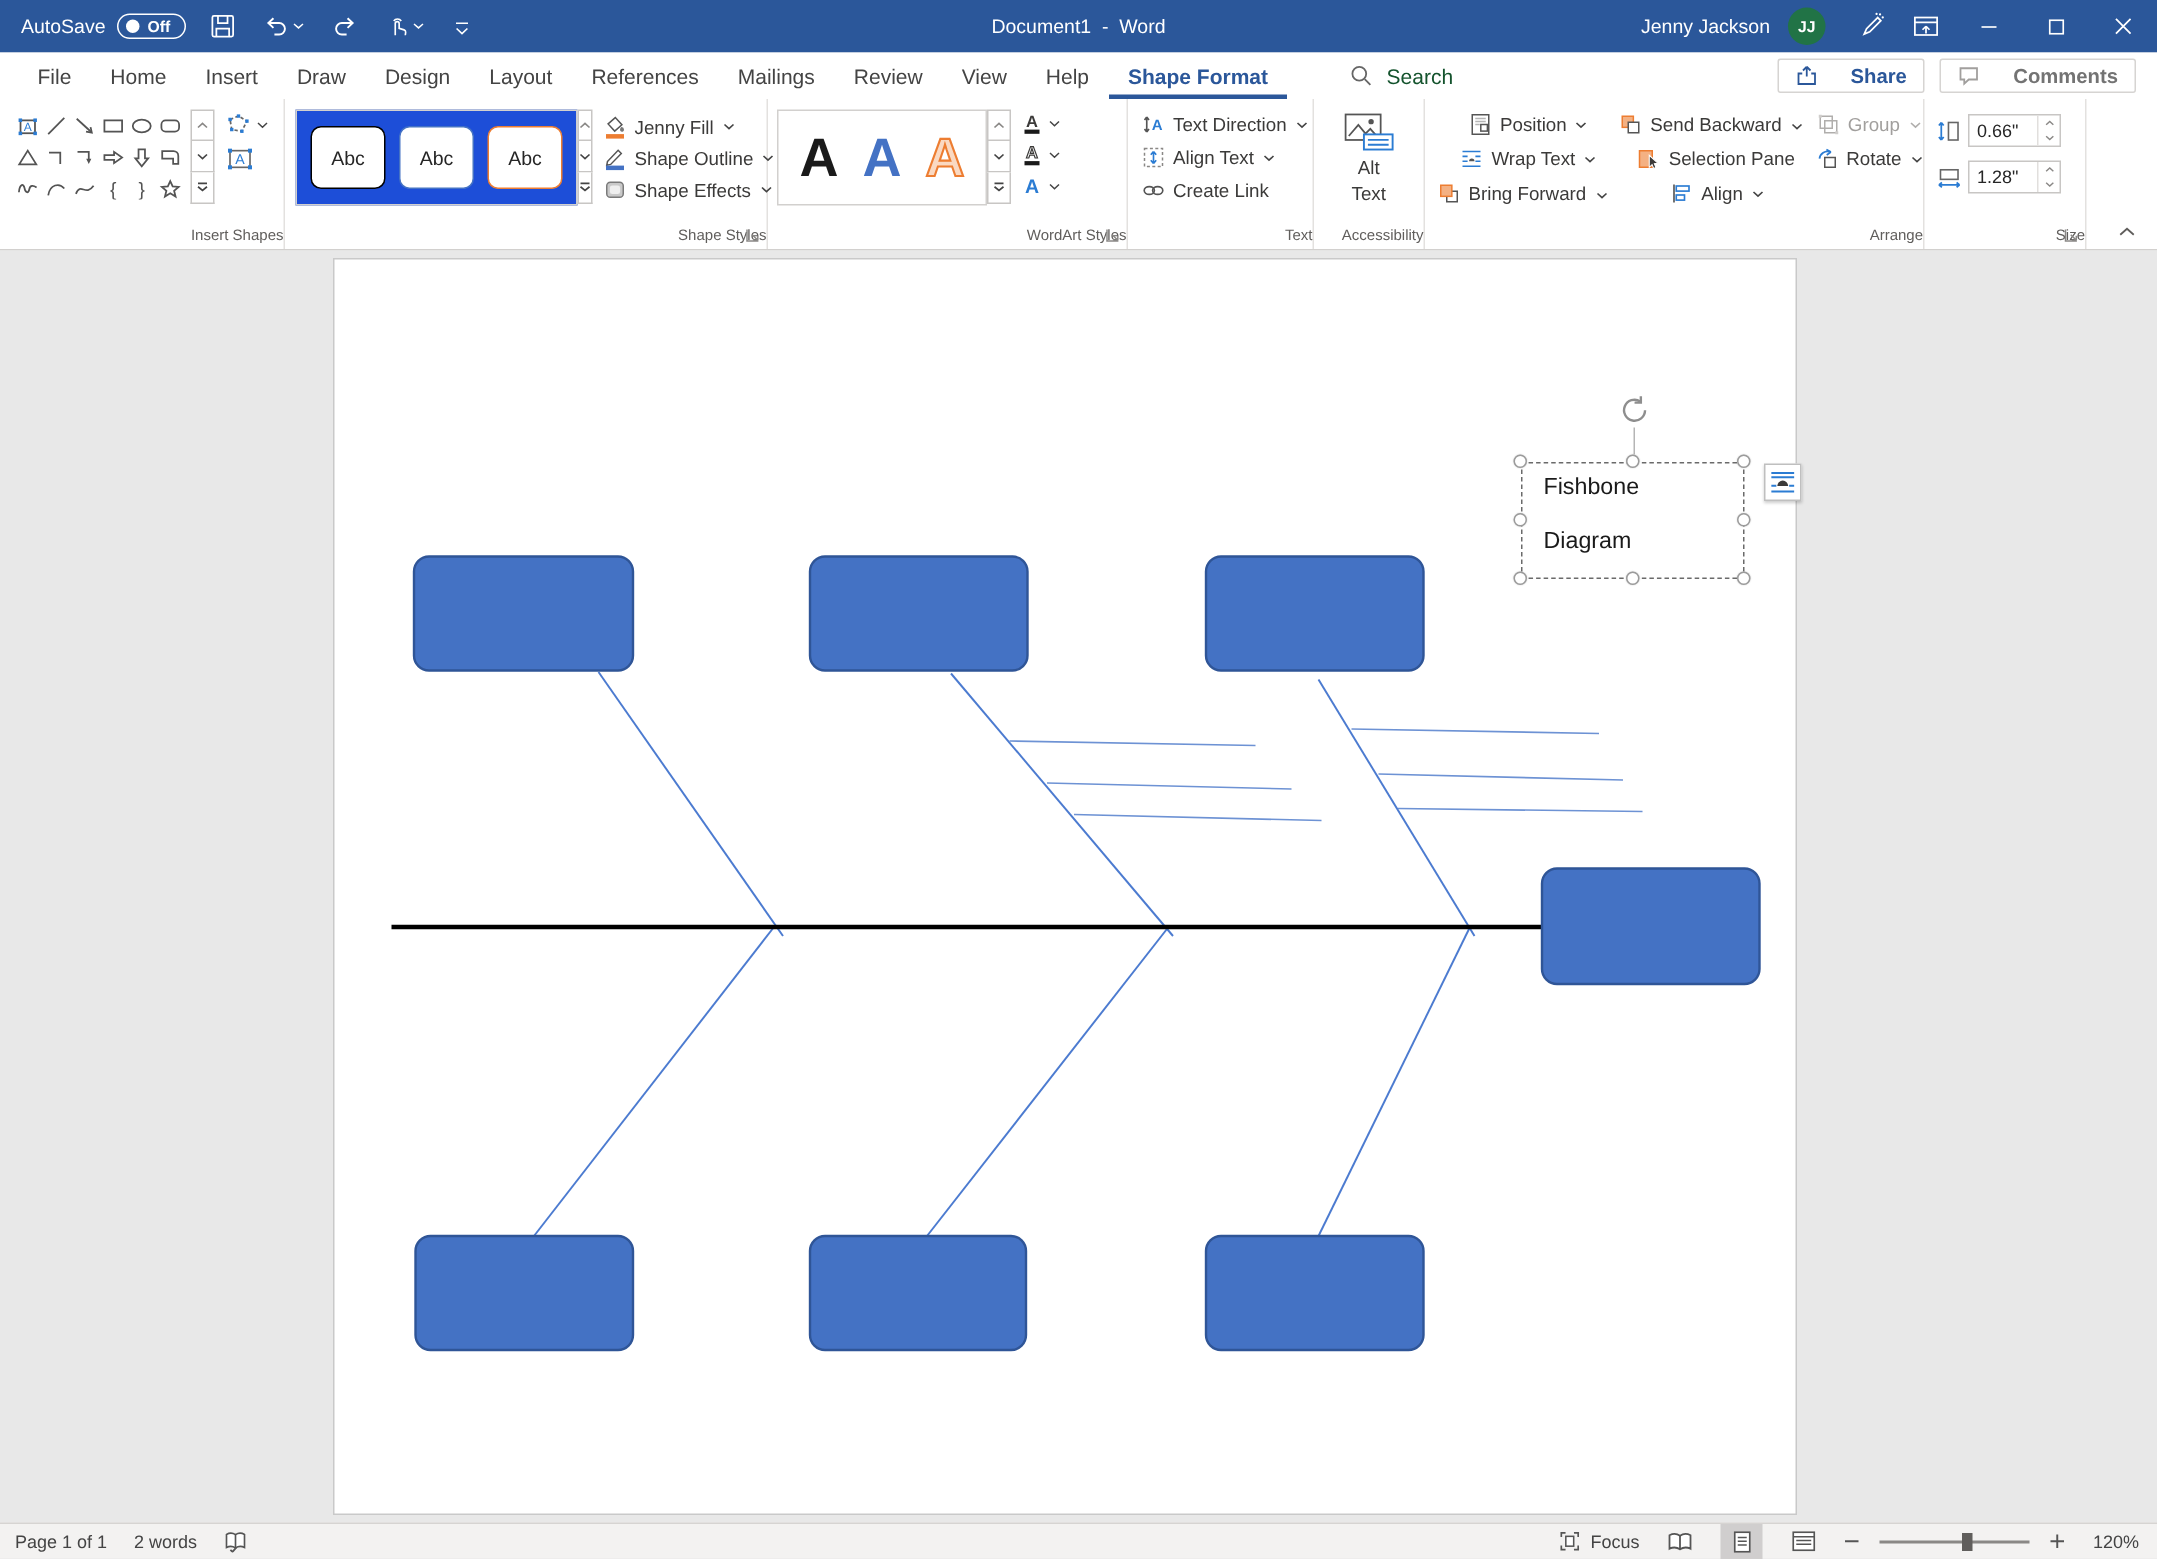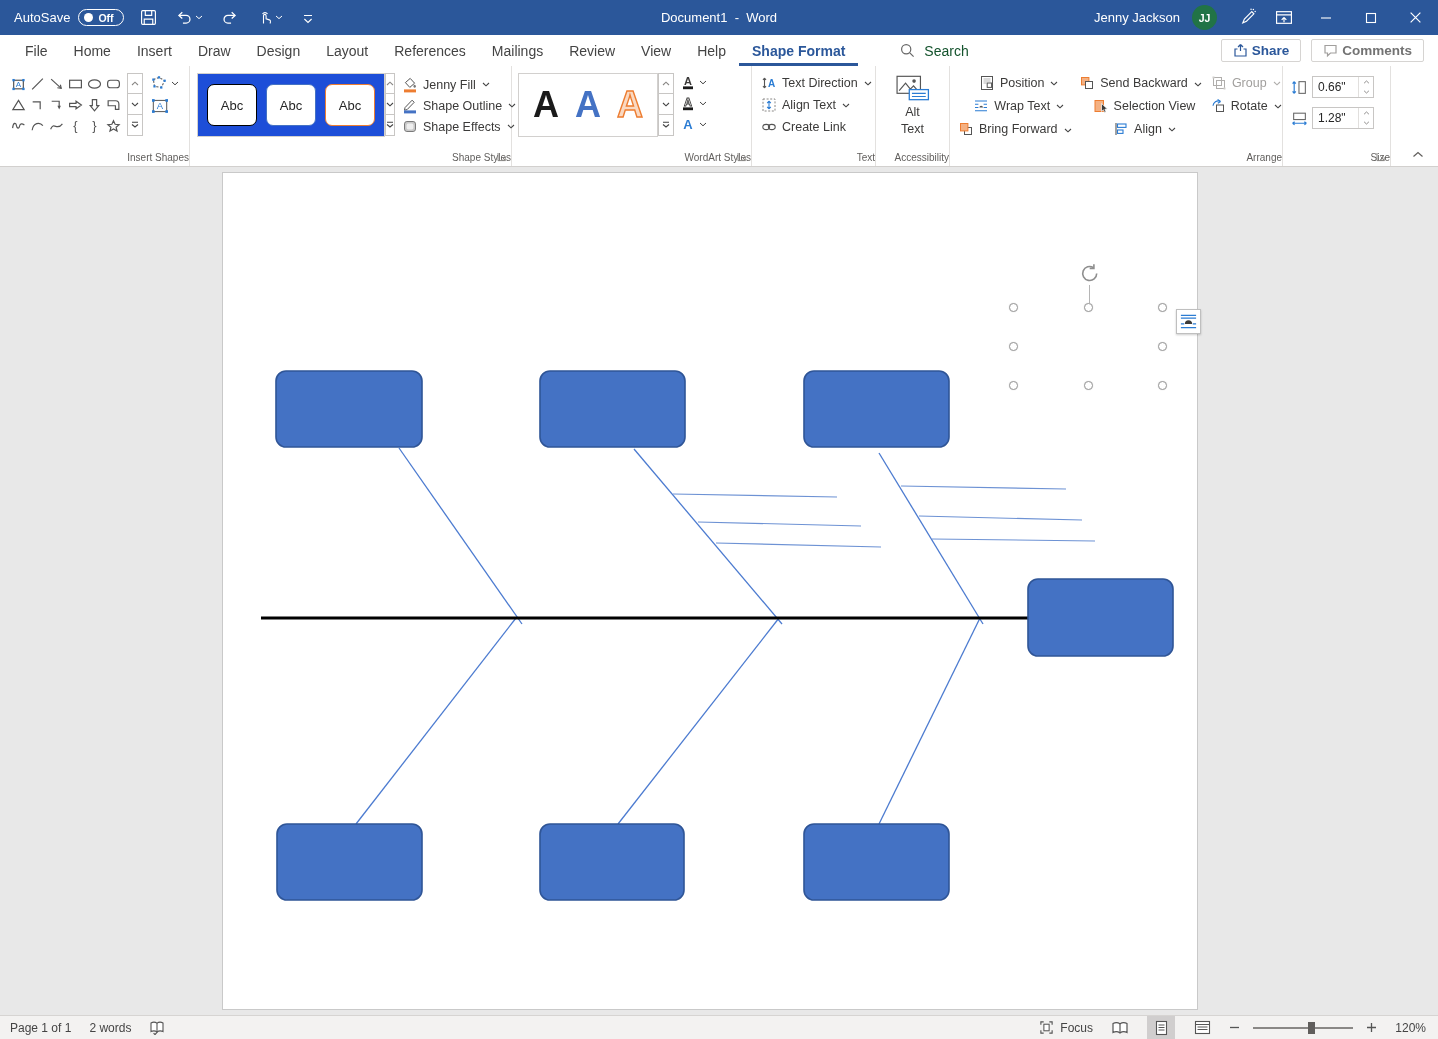--- a/index.html
+++ b/index.html
@@ -28,21 +28,21 @@
   .win-btn{width:45px;height:35px;display:flex;align-items:center;justify-content:center;}
 
   
   #tabrow{position:absolute;top:35px;left:0;right:0;height:31px;background:#fff;
     display:flex;align-items:stretch;font-size:14px;color:#444;}
   #tabs-container{display:flex;align-items:stretch;padding-left:12px;}
   .tab{display:flex;align-items:center;padding:0 13px;cursor:default;}
   .tab.active{color:#2B579A;font-weight:bold;box-shadow:inset 0 -3px 0 #2B579A;}
   .searchbox{display:flex;align-items:center;gap:9px;margin-left:42px;color:#14532d;}
   .tr-right{margin-left:auto;display:flex;align-items:center;gap:10px;padding-right:14px;}
-  .pill-btn{display:flex;align-items:center;gap:4px;border:1px solid #D6D4D2;
+  .pill-btn{display:flex;align-items:center;gap:22px;border:1px solid #D6D4D2;
     padding:3px 11px;font-size:13.5px;border-radius:2px;}
   .share-btn{color:#2B579A;font-weight:bold;}
   .comments-btn{color:#737373;font-weight:bold;}
 
   
   #ribbon{position:absolute;top:66px;left:0;right:0;height:101px;background:#fff;
     border-bottom:1px solid #D2D0CE;display:flex;}
   .grp{position:relative;border-right:1px solid #E3E1DF;padding-top:7px;height:100px;}
   .grp-label{position:absolute;bottom:3px;left:0;right:0;text-align:right;
     font-size:10px;color:#605E5C;white-space:nowrap;}
@@ -621,21 +621,21 @@
           <span class="lbl">Send Backward</span>
           <span class="chev-push"><svg class="chev" width="8" height="5" viewBox="0 0 8 5">
               <path d="M1,1 L4,3.8 L7,1" fill="none" stroke="#444" stroke-width="1.1"></path>
             </svg></span>
         </span>
         <span class="rbtn">
           <svg width="16" height="16" viewBox="0 0 16 16">
             <rect x="2" y="2.5" width="8.5" height="11" fill="#F4B183" stroke="#ED7D31" stroke-width="1"></rect>
             <path d="M8.5,5.5 V13.6 L10.4,11.8 L11.5,14.4 L13,13.7 L11.9,11.2 L14.4,10.9 Z" fill="#3B3A39" stroke="#fff" stroke-width="0.7"></path>
           </svg>
-          <span class="lbl">Selection View</span>
+          <span class="lbl">Selection Pane</span>
         </span>
         <span class="rbtn">
           <svg width="16" height="16" viewBox="0 0 16 16">
             <path d="M3,2 V14" stroke="#555" stroke-width="1.1"></path>
             <rect x="4.5" y="3" width="8.5" height="3.4" fill="#fff" stroke="#2B7CD3" stroke-width="1.1"></rect>
             <rect x="4.5" y="9" width="5.5" height="3.4" fill="#fff" stroke="#2B7CD3" stroke-width="1.1"></rect>
           </svg>
           <span class="lbl">Align</span>
           <svg class="chev" width="8" height="5" viewBox="0 0 8 5">
             <path d="M1,1 L4,3.8 L7,1" fill="none" stroke="#444" stroke-width="1.1"></path>
@@ -749,20 +749,24 @@
         <line x1="38" y1="445" x2="806" y2="445" stroke="#000000" stroke-width="3"></line>
         <rect x="53" y="198" width="146" height="76" rx="10" fill="#4472C4" stroke="#2F5597" stroke-width="1.6"></rect>
         <rect x="317" y="198" width="145" height="76" rx="10" fill="#4472C4" stroke="#2F5597" stroke-width="1.6"></rect>
         <rect x="581" y="198" width="145" height="76" rx="10" fill="#4472C4" stroke="#2F5597" stroke-width="1.6"></rect>
         <rect x="54" y="651" width="145" height="76" rx="10" fill="#4472C4" stroke="#2F5597" stroke-width="1.6"></rect>
         <rect x="317" y="651" width="144" height="76" rx="10" fill="#4472C4" stroke="#2F5597" stroke-width="1.6"></rect>
         <rect x="581" y="651" width="145" height="76" rx="10" fill="#4472C4" stroke="#2F5597" stroke-width="1.6"></rect>
         <rect x="805" y="406" width="145" height="77" rx="10" fill="#4472C4" stroke="#2F5597" stroke-width="1.6"></rect>
       </svg>
 
+    <div id="textbox" style="left: 791px; top: 135px; width: 149px; height: 78px;">
+      <span class="tbx-line" style="top:7px">Fishbone</span>
+      <span class="tbx-line" style="top:43px">Diagram</span>
+    </div>
     <div id="rotate-stem" style="left: 865.5px; top: 112px; height: 18px;"></div>
     <span id="rotate-handle" style="left: 854.5px; top: 90px;">
       <svg width="22" height="22" viewBox="0 0 22 22">
           <path d="M15.5,4.6 a7,7 0 1 0 3.2,5.9" fill="none" stroke="#8E8E8E" stroke-width="1.6"></path>
           <path d="M15.9,1.2 V5.4 H11.7" fill="none" stroke="#8E8E8E" stroke-width="1.6"></path>
         </svg>
     </span>
     <span id="layout-options" style="left: 953px; top: 136px;">
       <svg width="19" height="19" viewBox="0 0 20 20">
           <path d="M2,3.5 h16 M2,6.5 h16" stroke="#2B7CD3" stroke-width="1.4"></path>

